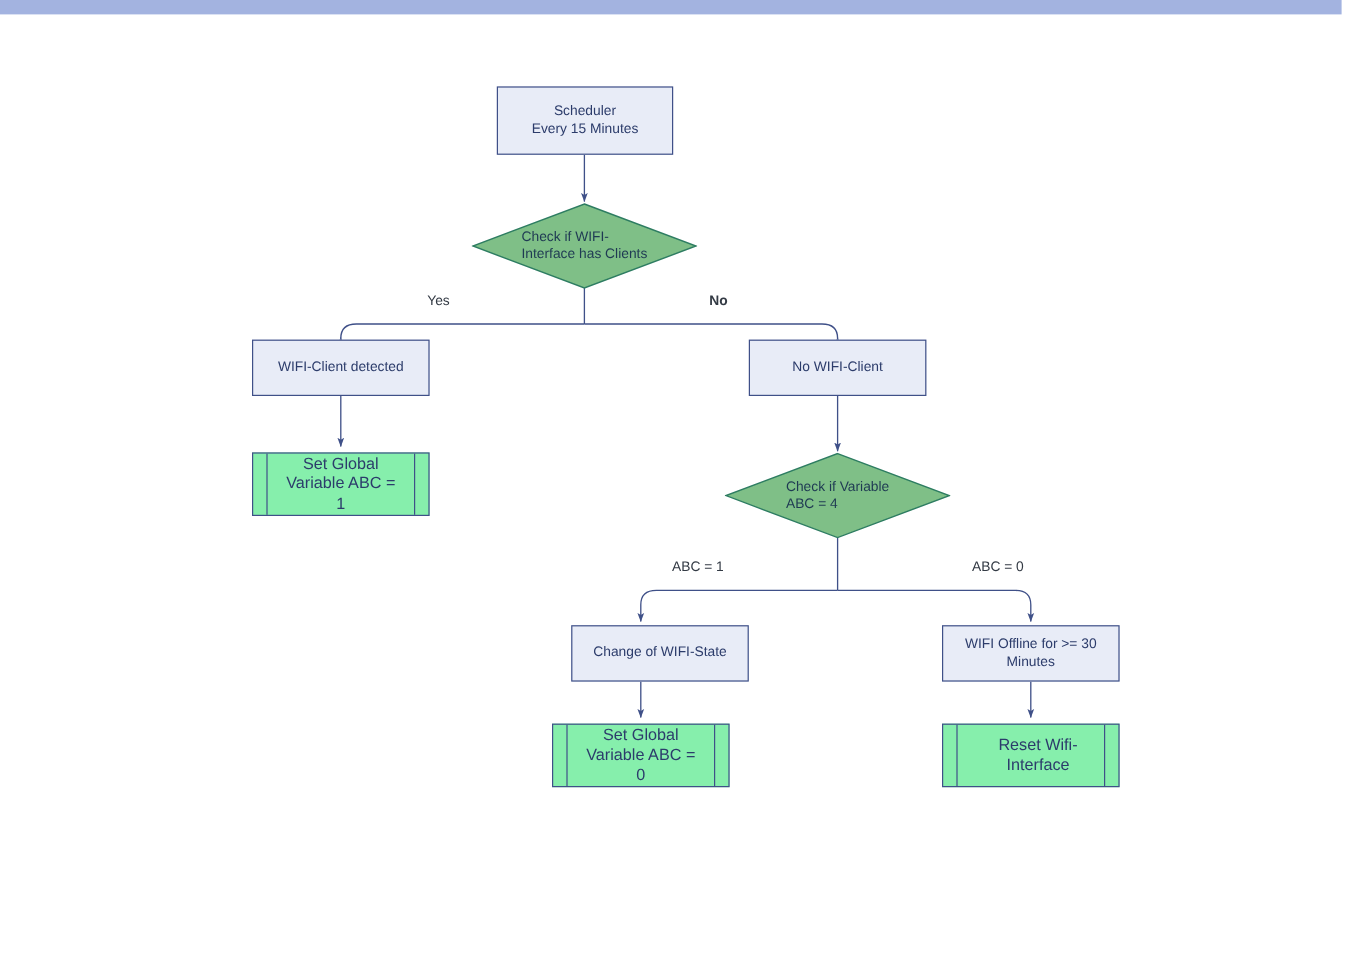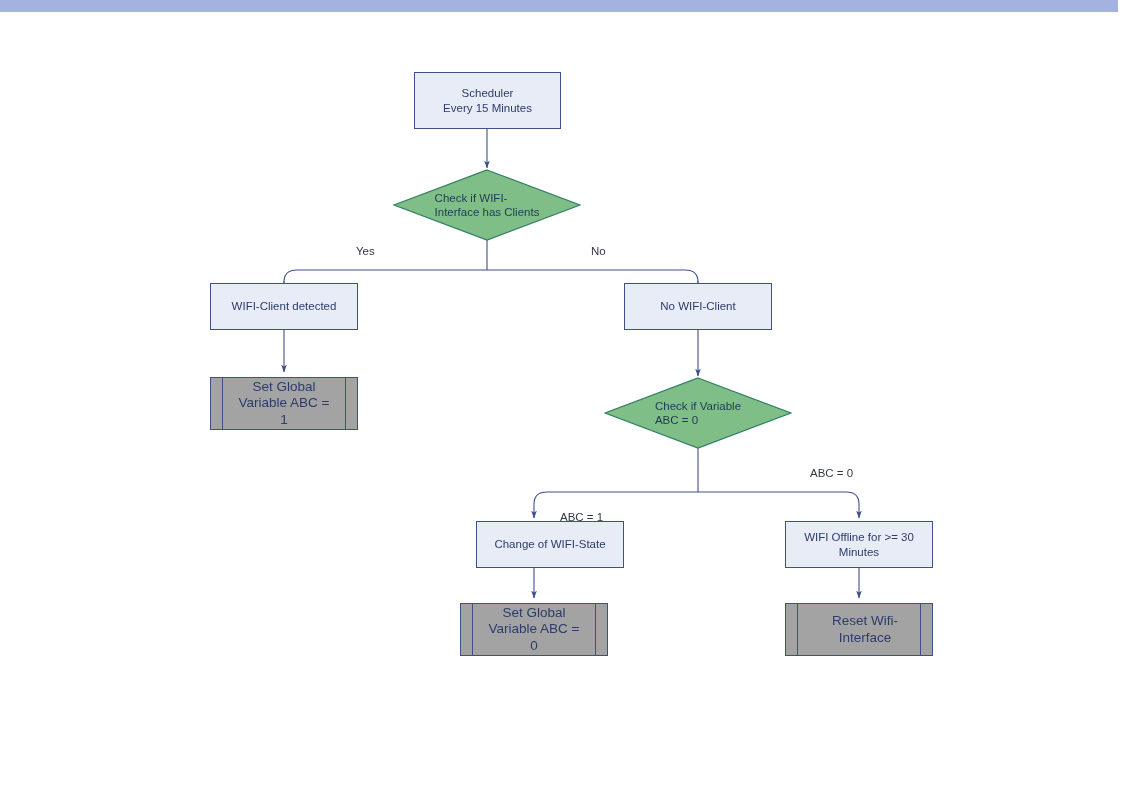--- a/index.html
+++ b/index.html
@@ -45,21 +45,21 @@
     line-height: 1.22;
     white-space: pre-line;
     user-select: none;
   }
   .proc {
     background: #e8ecf7;
     border: 1px solid #3f5088;
     font-size: 11.5px;
   }
   .predef {
-    background: #a3a3a3;
+    background: #86efac;
     border: 1px solid #3f5088;
     font-size: 13.5px;
   }
   .predef .bar-l,
   .predef .bar-r {
     position: absolute;
     top: 0;
     bottom: 0;
     width: 0;
     border-left: 1px solid #3f5088;
@@ -146,21 +146,21 @@
   <div class="diamond-wrap" style="left:393px; top:169px; width:188px; height:72px;">
     <svg width="188" height="72" viewBox="0 0 188 72" xmlns="http://www.w3.org/2000/svg">
       <polygon points="94,1 187,36 94,71 1,36" fill="#7fbf87" stroke="#2e7d62" stroke-width="1.2"></polygon>
     </svg>
     <div class="diamond-label">Check if WIFI-
 Interface has Clients</div>
   </div>
 
   <div class="edge-label" style="left:356px; top:245px;">Yes</div>
 
-  <div class="edge-label" style="left:591px; top:245px;">No</div>
+  <div class="edge-label" style="left:591px; top:245px;font-weight:bold;">No</div>
 
   <div class="node proc" style="left:210px; top:283px; width:148px; height:47px;">
     <span>WIFI-Client detected</span>
   </div>
 
   <div class="node proc" style="left:624px; top:283px; width:148px; height:47px;">
     <span>No WIFI-Client</span>
   </div>
 
   <div class="node predef" style="left:210px; top:377px; width:148px; height:53px; position:absolute;">
@@ -169,24 +169,24 @@
     <span>Set Global
 Variable ABC =
 1</span>
   </div>
 
   <div class="diamond-wrap" style="left:604px; top:377px; width:188px; height:72px;">
     <svg width="188" height="72" viewBox="0 0 188 72" xmlns="http://www.w3.org/2000/svg">
       <polygon points="94,1 187,36 94,71 1,36" fill="#7fbf87" stroke="#2e7d62" stroke-width="1.2"></polygon>
     </svg>
     <div class="diamond-label">Check if Variable
-ABC = 0</div>
-  </div>
-
-  <div class="edge-label" style="left:560px; top:467px;margin-top:44px;">ABC = 1</div>
+ABC = 4</div>
+  </div>
+
+  <div class="edge-label" style="left:560px; top:467px;">ABC = 1</div>
 
   <div class="edge-label" style="left:810px; top:467px;">ABC = 0</div>
 
   <div class="node proc" style="left:460px; top:521px; width:148px; height:47px;margin-left:16px;">
     <span>Change of WIFI-State</span>
   </div>
 
   <div class="node proc" style="left:785px; top:521px; width:148px; height:47px;align-items:center;">
     <span>WIFI Offline for &gt;= 30
 Minutes</span>

